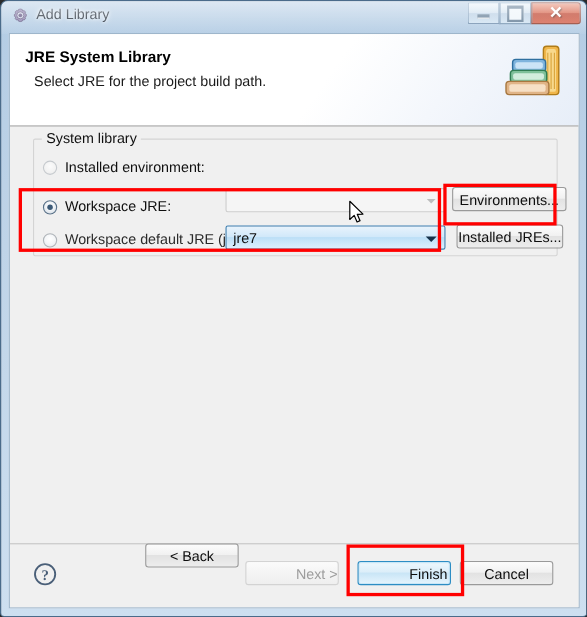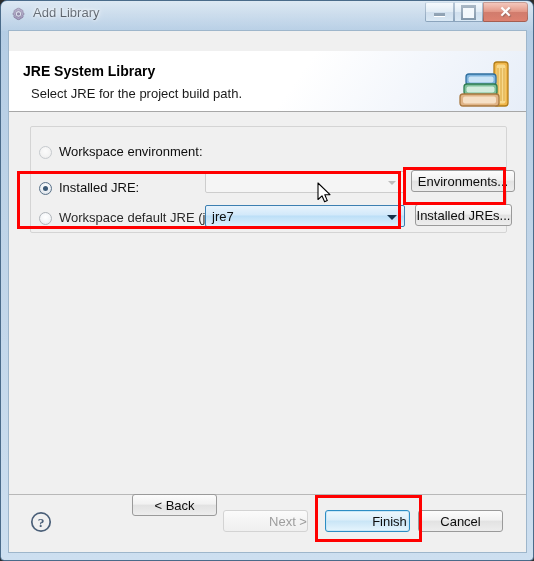--- a/index.html
+++ b/index.html
@@ -119,25 +119,24 @@
     background: #f0f0f0;
     border: 1px solid #9eb6cb;
     overflow: hidden;
   }
 
   
   #header {
     position: absolute;
     left: 0; top: 0;
     width: 517px;
-    height: 61px;
+    height: 84px;
     background: linear-gradient(125deg, #ffffff 0%, #ffffff 55%, #f4f7fc 75%, #e7eef8 100%);
     border-bottom: 1px solid #a7a7a7;
     box-sizing: border-box;
-    margin-top: 20px;
   }
   #header-title {
     position: absolute;
     left: 14px; top: 12px;
     font-size: 14px;
     font-weight: bold;
     color: #000000;
   }
   #header-desc {
     position: absolute;
@@ -415,29 +414,30 @@
 
           <g>
             <rect x="6" y="38" width="39" height="12" rx="3" fill="#e0b487" stroke="#a87840" stroke-width="1.3"></rect>
             <rect x="9" y="40.5" width="33" height="7" rx="2" fill="#f6e0c6"></rect>
           </g>
         </svg>
       </div>
     </div>
 
     <div id="groupbox"></div>
+    <div id="group-legend">System library</div>
 
     <div class="radio-row" id="row-exec">
       <span class="radio disabled"></span>
-      <span class="radio-label">Workspace environment:</span>
+      <span class="radio-label">Installed environment:</span>
     </div>
 
     <div class="radio-row" id="row-alt">
       <span class="radio checked"></span>
-      <span class="radio-label">Installed JRE:</span>
+      <span class="radio-label">Workspace JRE:</span>
     </div>
 
     <div class="radio-row" id="row-ws">
       <span class="radio"></span>
       <span class="radio-label dim">Workspace default JRE (jre7)</span>
     </div>
 
     <div class="combo" id="combo-exec">
       <span class="combo-text"></span>
       <span class="combo-arrow"></span>

